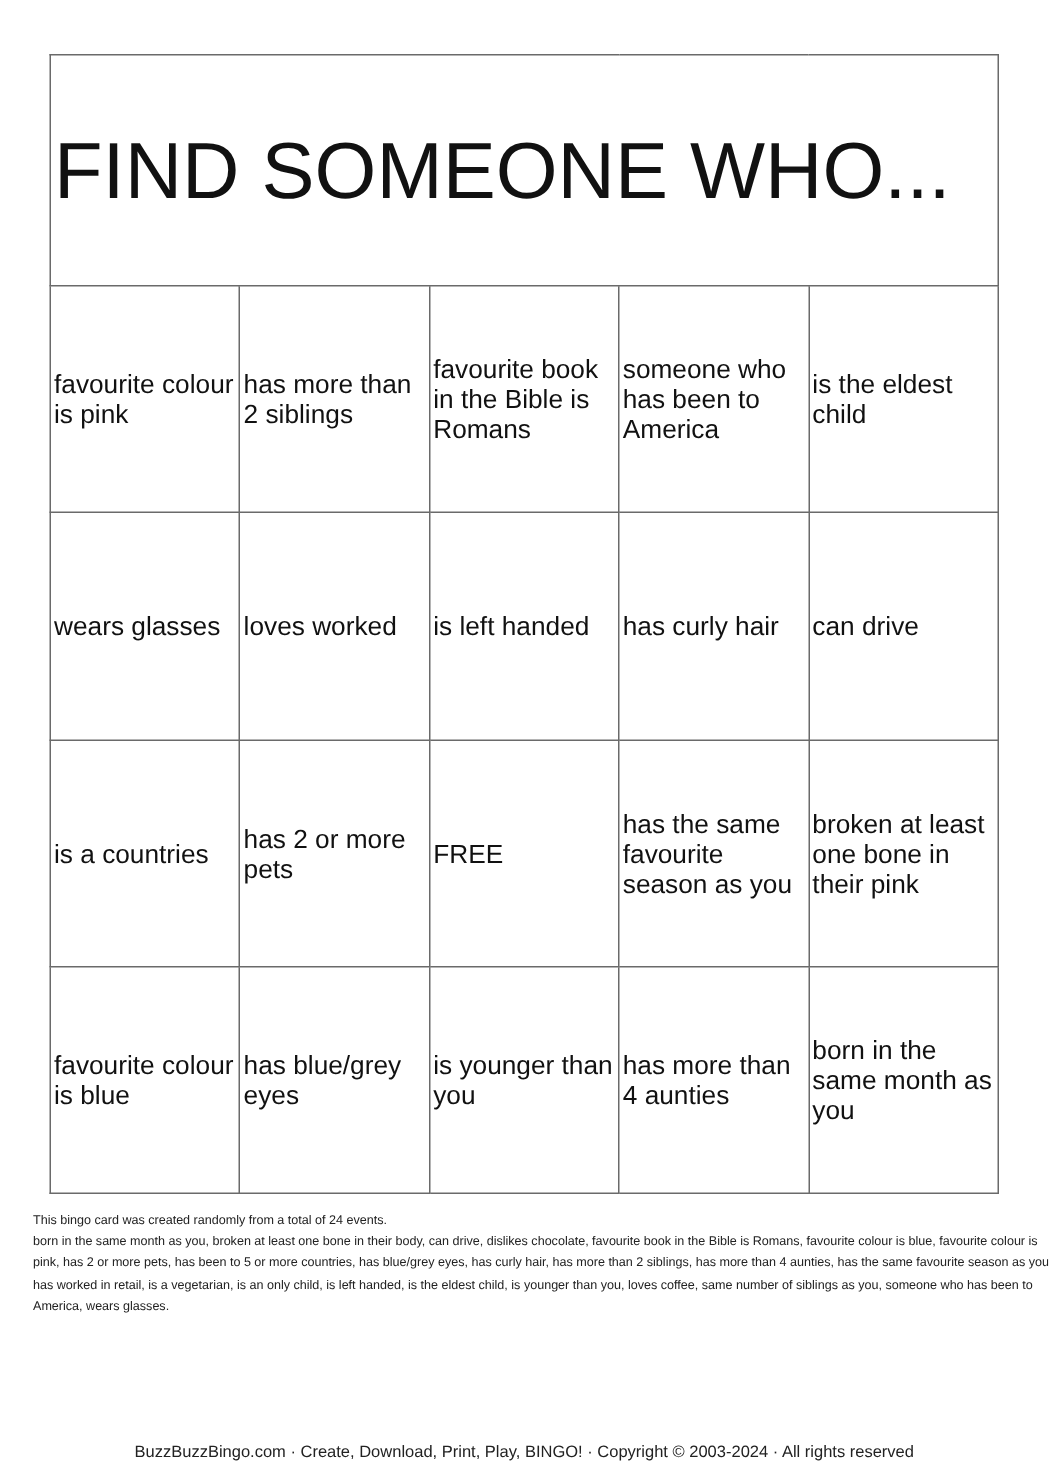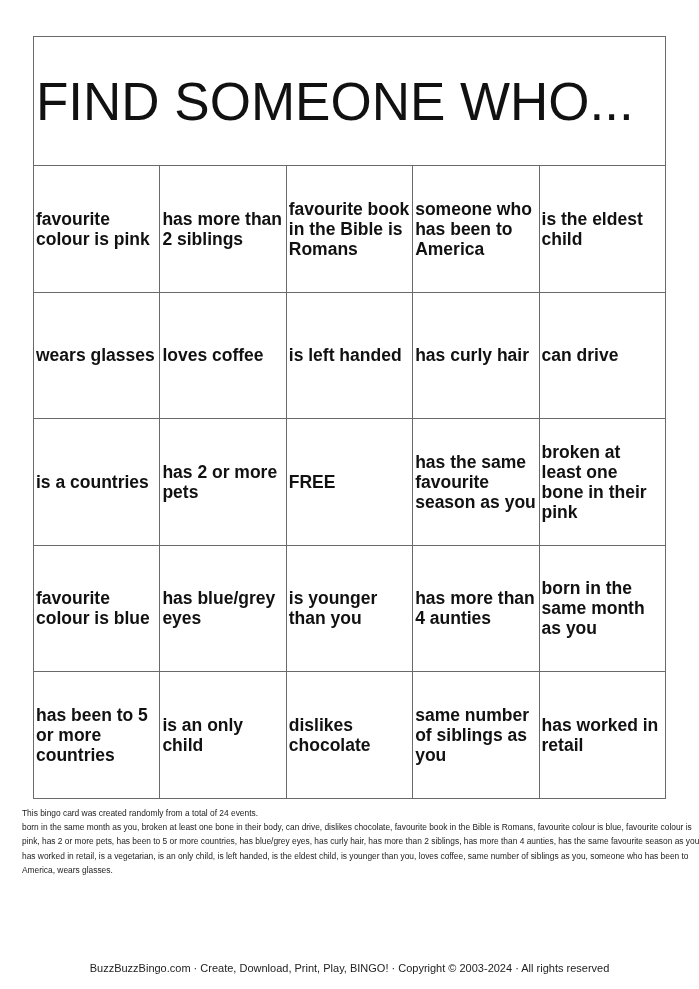--- a/index.html
+++ b/index.html
@@ -18,21 +18,21 @@
       padding: 0 2px;
       font-size: 17.5px; line-height: 20px;
       color: #111;
     }
     .card .title-cell {
       height: 126px;
       font-size: 53px; line-height: 60px;
       letter-spacing: 0px;
       padding-top: 2px;
     }
-    .card .bingo-row td { height: 125.5px; font-weight: bold; }
+    .card .bingo-row td { height: 125.5px; }
     .info {
       position: absolute; left: 22px; top: 806px; width: 680px;
       font-size: 8.4px; line-height: 14.2px; color: #222;
     }
     .footer {
       position: absolute; left: 0; top: 962px; width: 699px;
       text-align: center; font-size: 11px; color: #222;
     }
   </style>
 </head>
@@ -45,46 +45,39 @@
   </tr>
   <tr class="bingo-row">
     <td>favourite colour is pink</td>
     <td>has more than 2 siblings</td>
     <td>favourite book in the Bible is Romans</td>
     <td>someone who has been to America</td>
     <td>is the eldest child</td>
   </tr>
   <tr class="bingo-row">
     <td>wears glasses</td>
-    <td>loves coffee</td>
+    <td>loves worked</td>
     <td>is left handed</td>
     <td>has curly hair</td>
     <td>can drive</td>
   </tr>
   <tr class="bingo-row">
     <td>is a countries</td>
     <td>has 2 or more pets</td>
     <td>FREE</td>
     <td>has the same favourite season as you</td>
     <td>broken at least one bone in their pink</td>
   </tr>
   <tr class="bingo-row">
     <td>favourite colour is blue</td>
     <td>has blue/grey eyes</td>
     <td>is younger than you</td>
     <td>has more than 4 aunties</td>
     <td>born in the same month as you</td>
   </tr>
-  <tr class="bingo-row">
-    <td>has been to 5 or more countries</td>
-    <td>is an only child</td>
-    <td>dislikes chocolate</td>
-    <td>same number of siblings as you</td>
-    <td>has worked in retail</td>
-  </tr>
 </tbody>
   </table>
 
 <div class="info">
   <div>This bingo card was created randomly from a total of 24 events.</div>
   <div>born in the same month as you, broken at least one bone in their body, can drive, dislikes chocolate, favourite book in the Bible is Romans, favourite colour is blue, favourite colour is pink, has 2 or more pets, has been to 5 or more countries, has blue/grey eyes, has curly hair, has more than 2 siblings, has more than 4 aunties, has the same favourite season as you, has worked in retail, is a vegetarian, is an only child, is left handed, is the eldest child, is younger than you, loves coffee, same number of siblings as you, someone who has been to America, wears glasses.</div>
 </div>
 
 <div class="footer">BuzzBuzzBingo.com · Create, Download, Print, Play, BINGO! · Copyright © 2003-2024 · All rights reserved</div>
 

